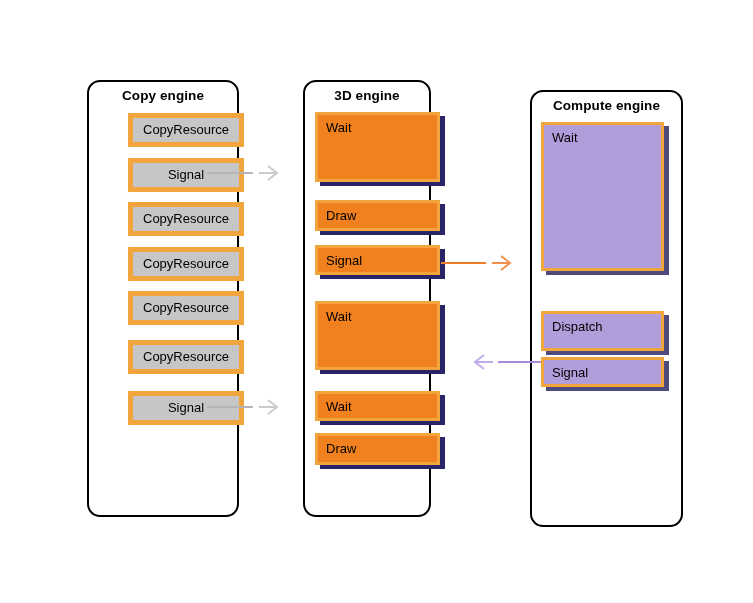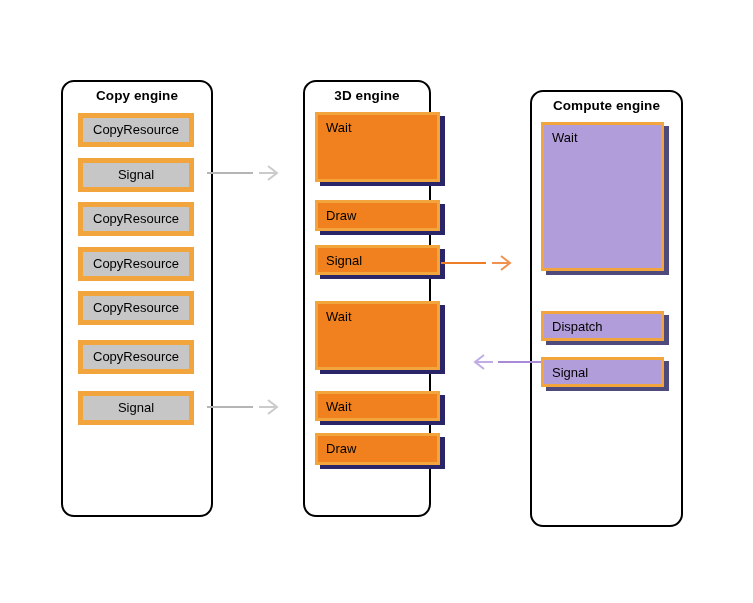--- a/index.html
+++ b/index.html
@@ -32,20 +32,21 @@
     font-size: 13px;
     line-height: 16px;
     white-space: nowrap;
   }
   .block.gray {
     background: var(--gray-fill, #C6C6C6);
     border: 5px solid var(--amber-border, #F0A43C);
     display: flex;
     align-items: center;
     justify-content: center;
+    margin-left: 24px;
   }
   .block.orange {
     background: var(--orange-fill, #F0811E);
     border: 3px solid var(--amber-border, #F0A43C);
     box-shadow: 5px 4px 0 0 var(--navy-shadow, #2A2468);
     padding: 5px 0 0 8px;
   }
   .block.purple {
     background: var(--purple-fill, #B29DDB);
     border: 3px solid var(--amber-border, #F0A43C);
@@ -57,21 +58,21 @@
     left: 0; top: 0;
     width: 753px; height: 603px;
     pointer-events: none;
   }
 </style>
 </head>
 <body>
 
 <div class="canvas">
 
-  <div class="column" style="left:61px; top:80px; width:152px; height:437px;text-decoration:underline;">
+  <div class="column" style="left:87px; top:80px; width:152px; height:437px;text-decoration:underline;">
     <div class="col-title">Copy engine</div>
     <div class="block gray" style="left:15px; top:31px;  width:116px; height:34px;">CopyResource</div>
     <div class="block gray" style="left:15px; top:76px;  width:116px; height:34px;">Signal</div>
     <div class="block gray" style="left:15px; top:120px; width:116px; height:34px;">CopyResource</div>
     <div class="block gray" style="left:15px; top:165px; width:116px; height:34px;">CopyResource</div>
     <div class="block gray" style="left:15px; top:209px; width:116px; height:34px;">CopyResource</div>
     <div class="block gray" style="left:15px; top:258px; width:116px; height:34px;">CopyResource</div>
     <div class="block gray" style="left:15px; top:309px; width:116px; height:34px;">Signal</div>
   </div>
 
@@ -81,21 +82,21 @@
     <div class="block orange" style="left:10px; top:118px; width:125px; height:31px;">Draw</div>
     <div class="block orange" style="left:10px; top:163px; width:125px; height:30px;">Signal</div>
     <div class="block orange" style="left:10px; top:219px; width:125px; height:69px;">Wait</div>
     <div class="block orange" style="left:10px; top:309px; width:125px; height:30px;">Wait</div>
     <div class="block orange" style="left:10px; top:351px; width:125px; height:32px;">Draw</div>
   </div>
 
   <div class="column" style="left:530px; top:80px; width:153px; height:437px;margin-top:10px;">
     <div class="col-title">Compute engine</div>
     <div class="block purple" style="left:9px; top:30px;  width:123px; height:149px;">Wait</div>
-    <div class="block purple" style="left:9px; top:219px; width:123px; height:30px;">Dispatch</div>
+    <div class="block purple" style="left:9px; top:219px; width:123px; height:40px;">Dispatch</div>
     <div class="block purple" style="left:9px; top:265px; width:123px; height:30px;">Signal</div>
   </div>
 
   <svg class="arrows-overlay" viewBox="0 0 753 603">
 
     <g>
       <line x1="207" y1="173" x2="253" y2="173" style="stroke:var(--arrow-gray);" stroke-width="2"></line>
       <path d="M259,173 H276 M268,166 L277,173 L268,180" fill="none" style="stroke:var(--arrow-gray-light);" stroke-width="2"></path>
     </g>
 

